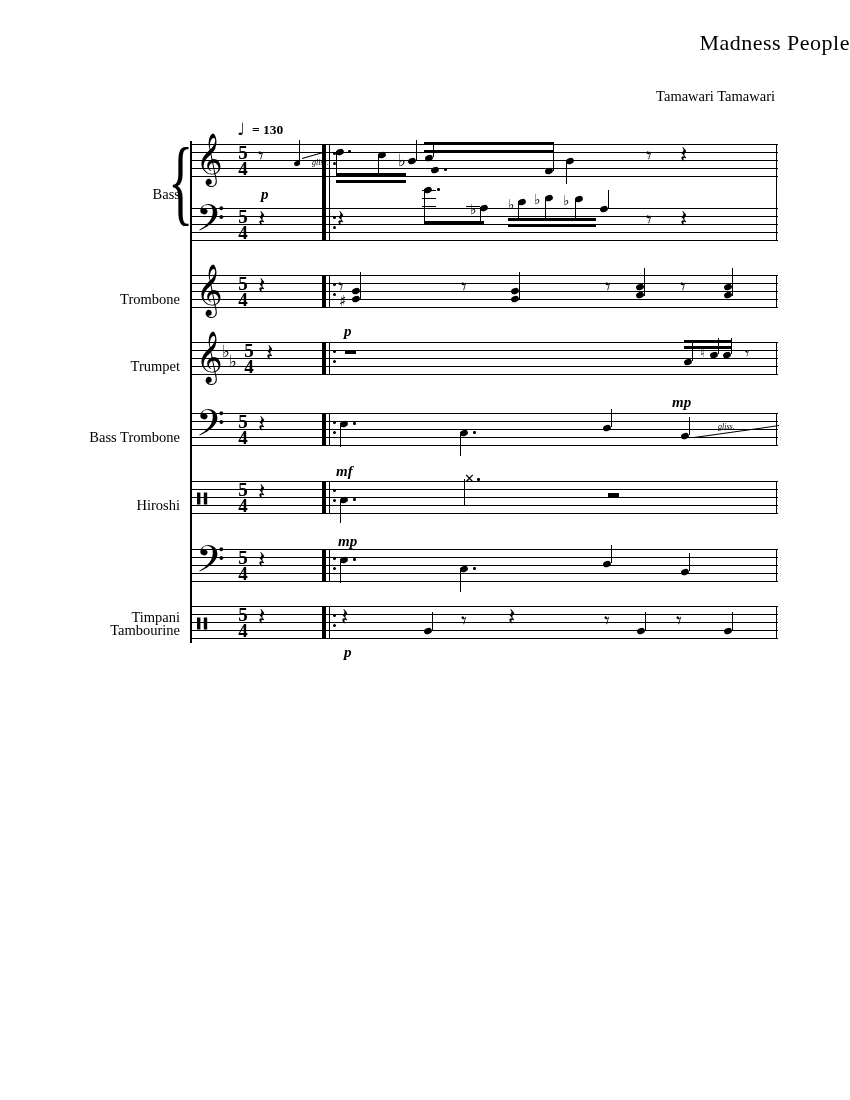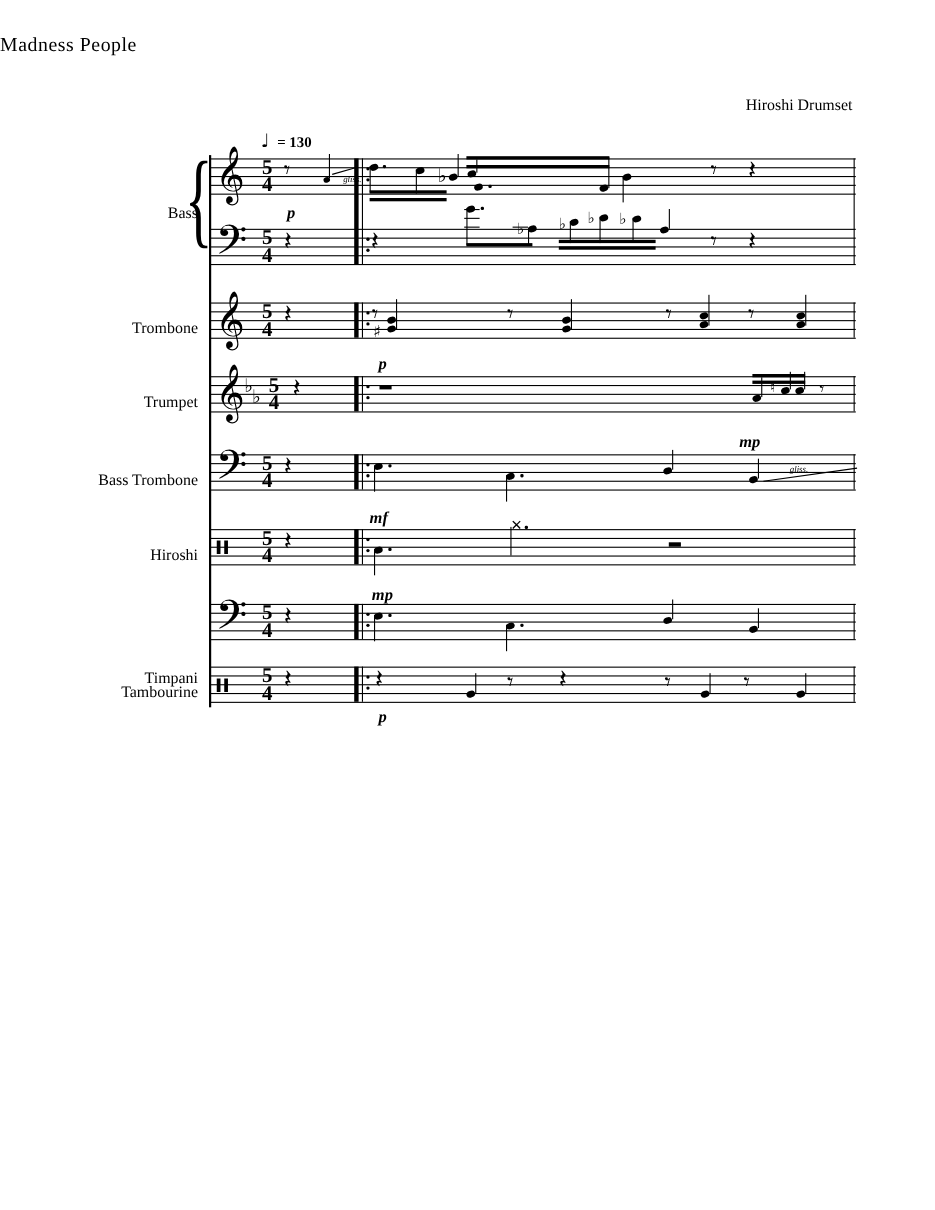--- a/index.html
+++ b/index.html
@@ -15,22 +15,22 @@
     color: #000000;
     overflow: hidden;
   }
 
   
   #score-title {
     position: absolute;
     top: 30px;
     left: 0;
     width: 850px;
-    text-align: left;
-    font-size: 18px;
+    text-align: right;
+    font-size: 22px;
     font-family: "Liberation Serif", serif;
     letter-spacing: 0.5px;
   }
   #score-composer {
     position: absolute;
     top: 88px;
     right: 75px;
     font-size: 14.5px;
     font-family: "Liberation Serif", serif;
   }
@@ -223,21 +223,21 @@
     font-size: 96px;
     line-height: 1;
     transform: scaleX(0.55);
     transform-origin: left center;
   }
 </style>
 </head>
 <body>
 
 <div id="score-title">Madness People</div>
-<div id="score-composer">Hiroshi Drumset</div>
+<div id="score-composer">Tamawari Tamawari</div>
 
 <div id="score-area">
 
   <div class="system-bracket-line"></div>
 
   <div class="instr-label" style="top:186px;">Bass</div>
 
   <div class="brace" style="left:168px; top:133px;">{</div>
 
   <div class="tempo-note" style="left:237px; top:119px;">♩</div>

